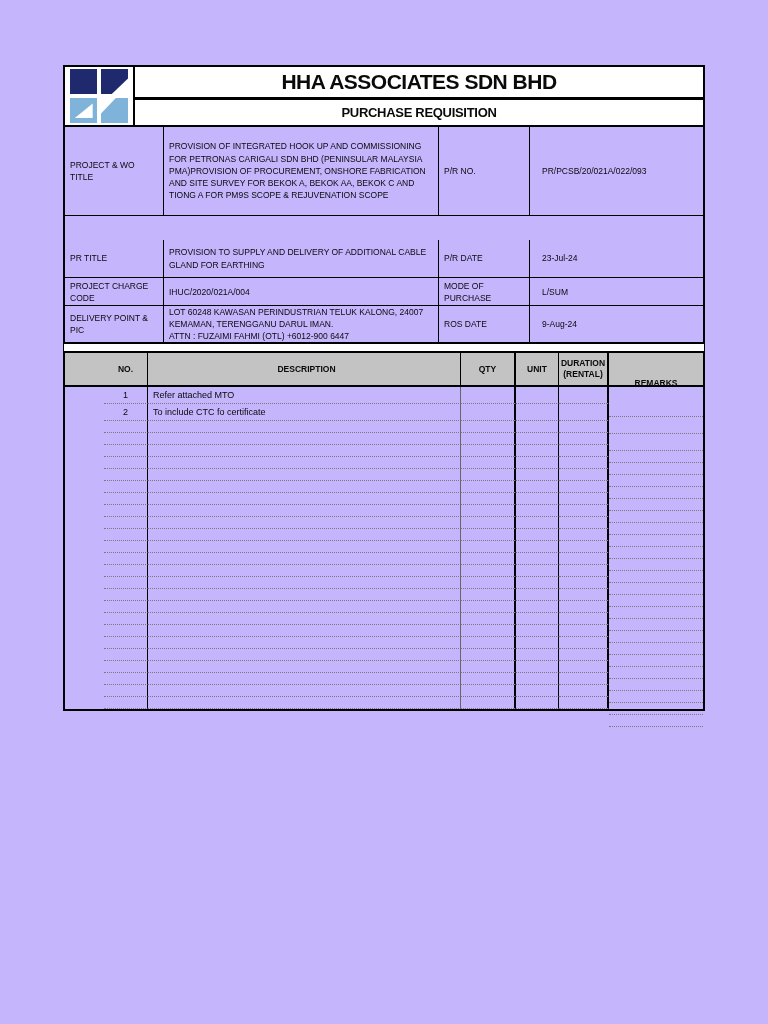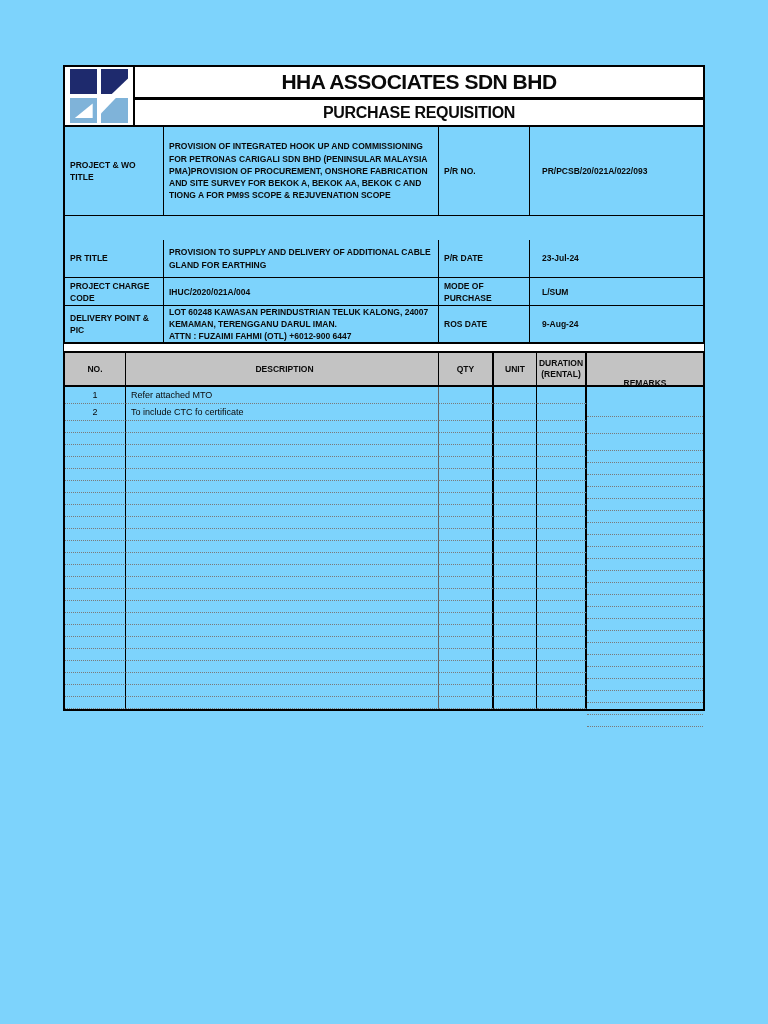--- a/index.html
+++ b/index.html
@@ -2,63 +2,63 @@
 <html style="--navy: #1e2a6d; --lblue: #7fb3d9; --hdrgray: #c3c3c3;"><head>
 <meta charset="utf-8">
 <style>
   html,body{margin:0;padding:0;}
   body{
     width:768px;height:1024px;background:#ffffff;
     font-family:"Liberation Sans", sans-serif;
     -webkit-font-smoothing:antialiased;
     color:#0a0a0a;
   }
-  .page{position:relative;width:768px;height:1024px;background:#7dd3fc;overflow:hidden;}
+  .page{position:relative;width:768px;height:1024px;background:#c4b5fd;overflow:hidden;}
   .doc{position:absolute;left:63px;top:65px;width:642px;}
 
   
   .hdr{display:flex;border:2px solid #000;height:58px;box-sizing:content-box;background:#fff;}
   .logo-cell{width:70px;border-right:2px solid #000;display:flex;align-items:center;justify-content:center;box-sizing:border-box;}
   .logo{position:relative;width:58px;height:54px;}
   .sq{position:absolute;width:27px;height:25px;}
   .sq.tl{left:0;top:0;background:var(--navy);}
   .sq.tr{left:31px;top:0;background:var(--navy);clip-path:polygon(0 0,100% 0,100% 38%,40% 100%,0 100%);}
   .sq.bl{left:0;top:29px;background:var(--lblue);}
   .sq.bl .tri{position:absolute;left:0;top:0;width:100%;height:100%;background:#fff;clip-path:polygon(18% 80%,84% 80%,84% 22%);}
   .sq.br{left:31px;top:29px;background:var(--lblue);clip-path:polygon(55% 0,100% 0,100% 100%,0 100%,0 62%);}
   .titles{flex:1;display:flex;flex-direction:column;}
   .t1{height:30px;border-bottom:3px solid #000;display:flex;align-items:center;justify-content:center;
       font-weight:bold;font-size:21px;letter-spacing:-0.5px;}
-  .t2{flex:1;display:flex;align-items:center;justify-content:center;font-weight:bold;font-size:16px;letter-spacing:-0.3px;}
+  .t2{flex:1;display:flex;align-items:center;justify-content:center;font-weight:bold;font-size:13px;letter-spacing:-0.3px;}
 
   
   .info{border:2px solid #000;border-top:none;}
   .irow-i{display:flex;border-bottom:1px solid #000;}
   .irow-i:last-child{border-bottom:none;}
   .cell-i{box-sizing:border-box;padding:14px 5px;display:flex;flex-direction:column;justify-content:center;
-          font-size:8.5px;font-weight:bold;line-height:1.45;}
+          font-size:8.5px;font-weight:normal;line-height:1.45;}
   .il{width:99px;border-right:1px solid #000;}
   .iv{width:275px;border-right:1px solid #000;}
   .il2{width:91px;border-right:1px solid #000;}
   .iv2{flex:1;padding-left:12px;}
   .h88{height:88px;} .h37{height:37px;margin-top:24px;} .h27{height:27px;} .h36{height:36px;}
 
   
   .sep{height:7px;border-left:1px solid #000;border-right:1px solid #000;background:#fff;}
 
   
   .items{border:2px solid #000;}
   .ithead{display:flex;height:32px;background:var(--hdrgray);border-bottom:2px solid #000;}
   .hcell{box-sizing:border-box;display:flex;flex-direction:column;align-items:center;justify-content:center;
          font-size:8.5px;font-weight:bold;text-align:center;line-height:1.25;}
   .itbody .irow{display:flex;height:12px;}
   .itbody .irow.filled{height:17px;}
   .itbody .cell{box-sizing:border-box;border-bottom:1px dotted #7a7a7a;font-size:9px;line-height:1.2;
                 display:flex;align-items:center;overflow:hidden;white-space:nowrap;}
-  .cno{width:61px;justify-content:center;text-align:center;border-right:1.5px solid #000;}
+  .cno{width:44px;justify-content:center;text-align:center;border-right:1.5px solid #000;margin-left:39px;}
   .cdesc{width:313px;padding-left:5px;border-right:1px solid #666;}
   .cqty{width:55px;border-right:2px solid #000;}
   .cunit{width:43px;border-right:1.5px solid #000;}
   .cdur{width:50px;border-right:2px solid #000;}
   .crem{flex:1;margin-top:29px;}
   .ithead .cno,.ithead .cdesc,.ithead .cqty,.ithead .cunit,.ithead .cdur{border-bottom:none;}
   .ithead .hcell{border-right-color:#000;}
 </style>
 </head>
 <body>

